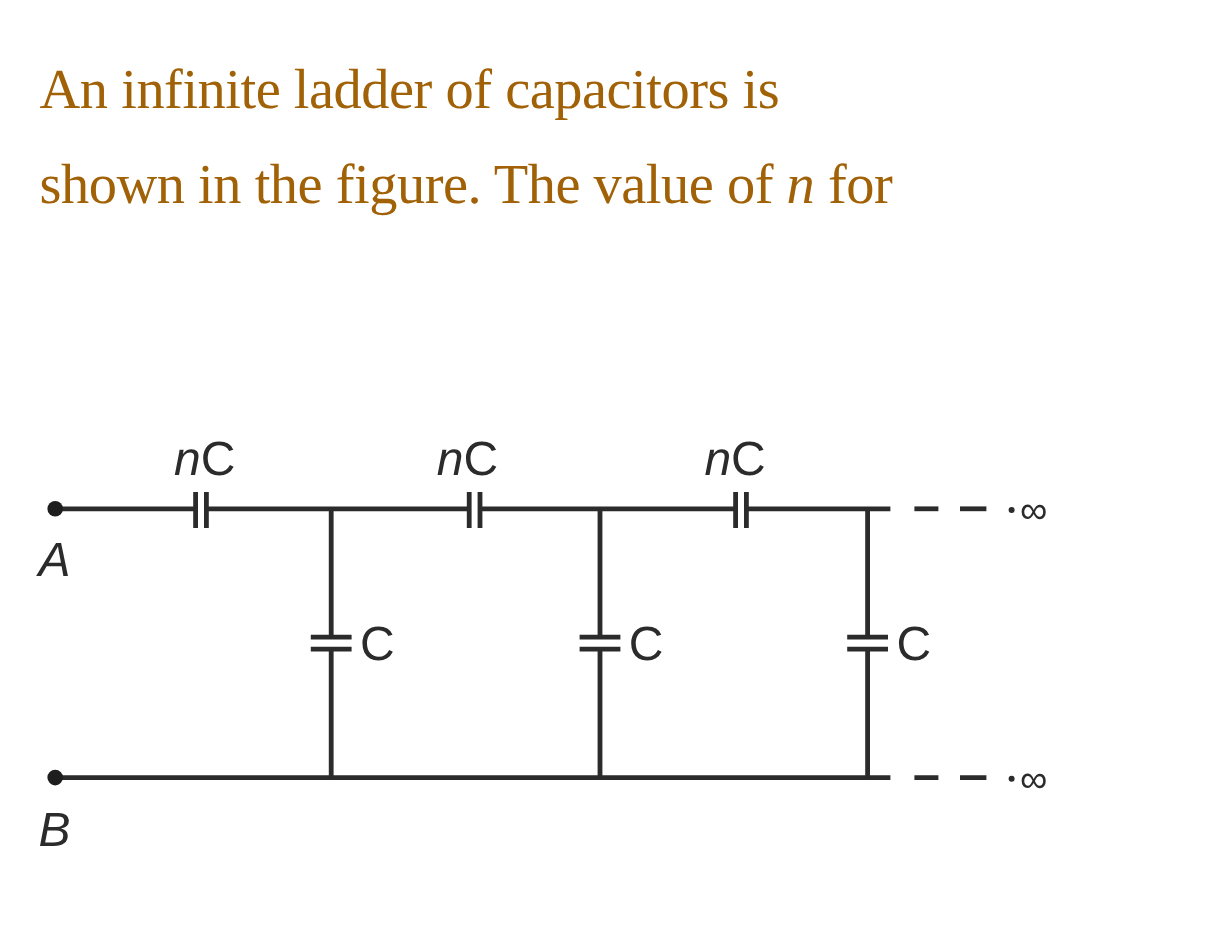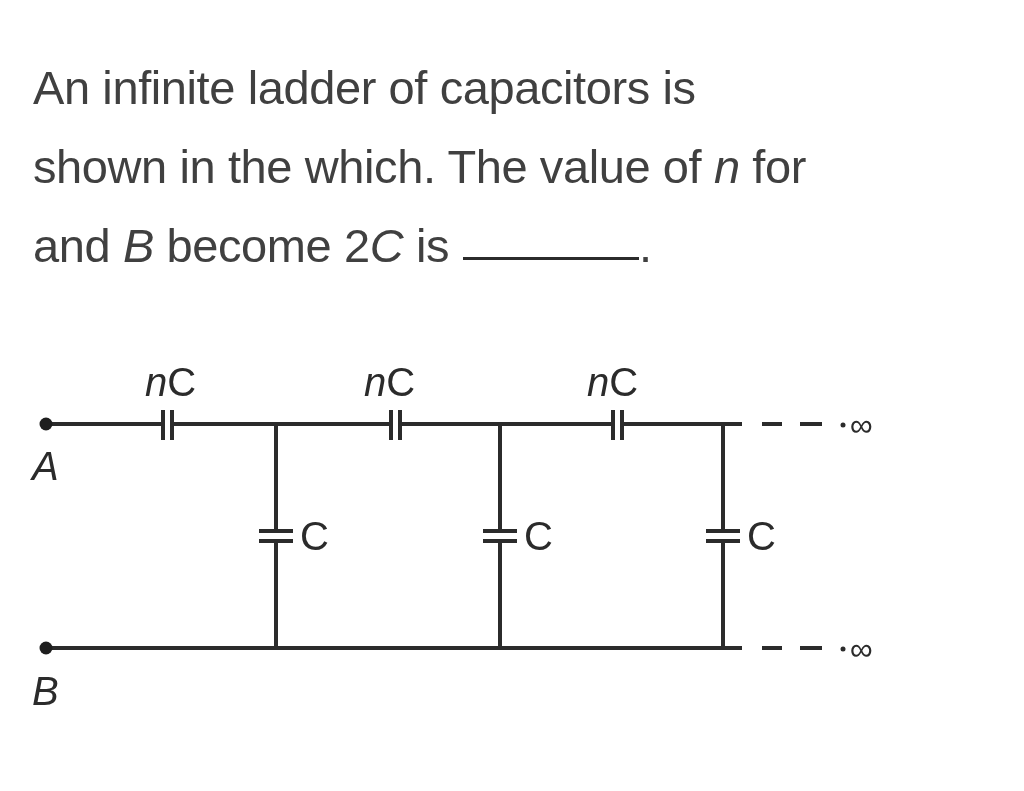--- a/index.html
+++ b/index.html
@@ -11,26 +11,27 @@
       width: 1024px;
       height: 791px;
       position: relative;
       overflow: hidden;
       font-family: "Liberation Sans", "DejaVu Sans", sans-serif;
       color: #2a2a2a;
     }
     .question {
       position: absolute;
       left: 33px;
-      top: 48px;
+      top: 36px;
       width: 985px;
       font-size: 47px;
       line-height: 79px;
       letter-spacing: -0.4px;
-      color: #404040;
+      color: #a16207;
+      font-family: Liberation Serif, serif;
     }
     .question .var {
       font-style: italic;
     }
     .blank {
       display: inline-block;
       width: 176px;
       border-bottom: 3px solid #2b2b2b;
       height: 1px;
       vertical-align: 2px;
@@ -44,22 +45,21 @@
     .diagram text {
       font-family: "Liberation Sans", "DejaVu Sans", sans-serif;
       fill: #2b2b2b;
     }
   </style>
 </head>
 <body>
 
 <div class="question">
   <div><span>An infinite ladder of capacitors is</span></div>
-  <div><span>shown in the which. The value of </span><span class="var">n</span><span> for</span></div>
-  <div><span>and </span><span class="var">B</span><span> become 2</span><span class="var">C</span><span> is</span><span class="blank"></span><span>.</span></div>
+  <div><span>shown in the figure. The value of </span><span class="var">n</span><span> for</span></div>
 </div>
 
 <svg class="diagram" width="1024" height="791" viewBox="0 0 1024 791">
   <g stroke="#2b2b2b" stroke-width="4" fill="none" stroke-linecap="butt">
 
     <line x1="45" y1="424" x2="163" y2="424"></line>
     <line x1="172" y1="424" x2="391" y2="424"></line>
     <line x1="400" y1="424" x2="613" y2="424"></line>
     <line x1="622" y1="424" x2="742" y2="424"></line>
 

